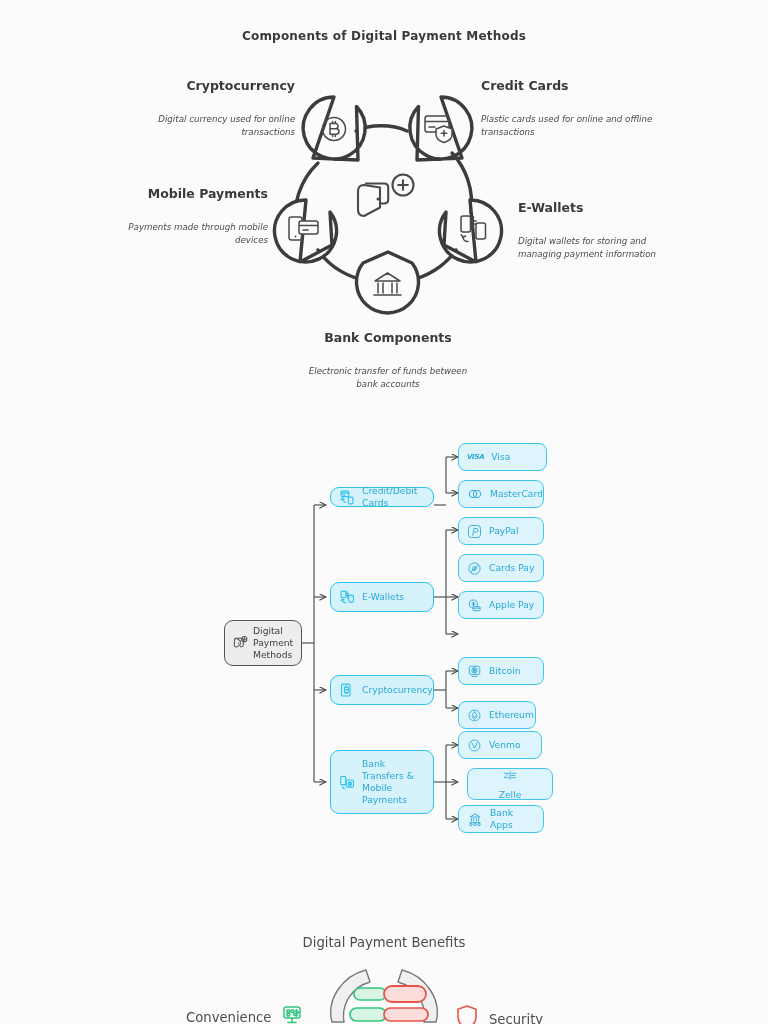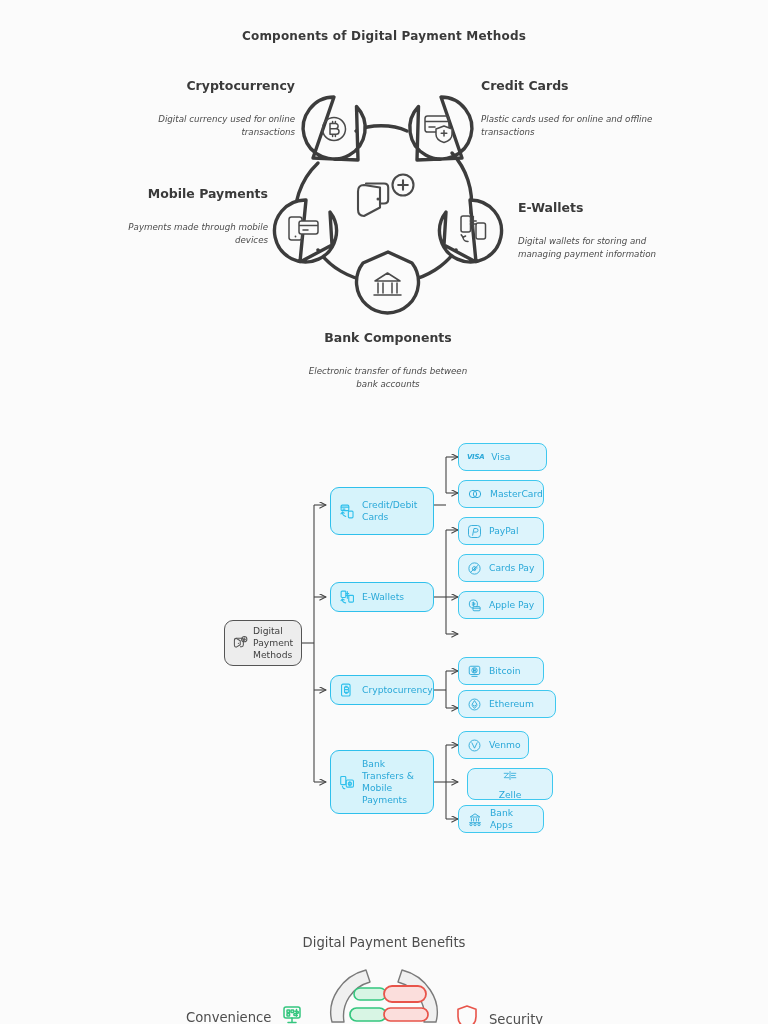--- a/index.html
+++ b/index.html
@@ -219,21 +219,21 @@
         <path d="M3 6.5 c0 -1.6 .9 -2.5 2.4 -2.5 H12 c1.4 0 2.2 .9 2.2 2.3 v6 c0 1.4 -.8 2.3 -2.2 2.3 h-2"></path>
         <path d="M5.2 4.2 c-1.4 .3 -2.2 1.2 -2.2 2.6 v6 c0 1.5 .9 2.4 2.3 2.4 l5 -3 V7.2 Z"></path>
         <circle cx="8" cy="10.4" r=".75" fill="#555" stroke="none"></circle>
         <circle cx="15.3" cy="5.2" r="3.3"></circle>
         <path d="M15.3 3.5 v3.4 M13.6 5.2 h3.4" stroke-linecap="round"></path>
       </svg>
     </span>
     <span class="nd-tx">Digital Payment Methods</span>
   </div>
 
-  <div class="node branch" style="left:330px; top:57px; width:104px; height:48px;">
+  <div class="node branch" style="left:330px; top:57px; width:104px; height:20px;">
     <span class="nd-ic">
       <svg width="17" height="17" viewBox="0 0 20 20" fill="none" stroke="#2fc0ec" stroke-width="1.3" stroke-linejoin="round">
         <rect x="2.5" y="2.5" width="9" height="6.5" rx="1.2"></rect>
         <path d="M2.5 4.8 h9 M4.5 7.2 h2.5" stroke-linecap="round"></path>
         <rect x="11" y="9.5" width="5.5" height="8" rx="1.2"></rect>
         <path d="M4 11 c0 2.6 1.8 4.4 4 4.8" stroke-linecap="round"></path>
         <path d="M2.3 12.8 l1.7 -2.1 l2.2 1.3" stroke-linecap="round"></path>
       </svg>
     </span>
     <span class="nd-tx">Credit/Debit Cards</span>
@@ -329,32 +329,32 @@
       <svg width="15" height="15" viewBox="0 0 20 20" fill="none" stroke="#2aa8d8" stroke-width="1.2" stroke-linejoin="round">
         <rect x="3" y="3" width="14" height="11" rx="2"></rect>
         <circle cx="10" cy="8.5" r="3.6"></circle>
         <path d="M8.8 6.6 h2 a1 1 0 0 1 0 2 h-2 M8.8 8.6 h2.2 a1.05 1.05 0 0 1 0 2.1 h-2.2 M8.8 6.6 v4.1" stroke-linecap="round"></path>
         <path d="M6.5 16.5 h7" stroke-linecap="round"></path>
       </svg>
     </span>
     <span class="nd-tx">Bitcoin</span>
   </div>
 
-  <div class="node leaf" style="left:458px; top:260px; width:98px; height:28px;">
+  <div class="node leaf" style="left:458px; top:271px; width:78px; height:28px;">
     <span class="nd-ic">
       <svg width="15" height="15" viewBox="0 0 20 20" fill="none" stroke="#2aa8d8" stroke-width="1.2" stroke-linejoin="round">
         <circle cx="10" cy="10" r="7.3"></circle>
         <path d="M10 4.8 L13.4 10 L10 12 L6.6 10 Z"></path>
         <path d="M6.6 11.2 L10 15.2 L13.4 11.2"></path>
       </svg>
     </span>
     <span class="nd-tx">Ethereum</span>
   </div>
 
-  <div class="node leaf" style="left:458px; top:301px; width:71px; height:28px;">
+  <div class="node leaf" style="left:458px; top:301px; width:84px; height:28px;">
     <span class="nd-ic">
       <svg width="15" height="15" viewBox="0 0 20 20" fill="none" stroke="#2aa8d8" stroke-width="1.2" stroke-linejoin="round">
         <circle cx="10" cy="10" r="7.3"></circle>
         <path d="M6.5 6.4 L10 13.6 L13.5 6.4" stroke-linecap="round"></path>
       </svg>
     </span>
     <span class="nd-tx">Venmo</span>
   </div>
 
   <div class="node leaf" style="left:467px; top:338px; width:86px; height:32px;flex-direction:column;">

